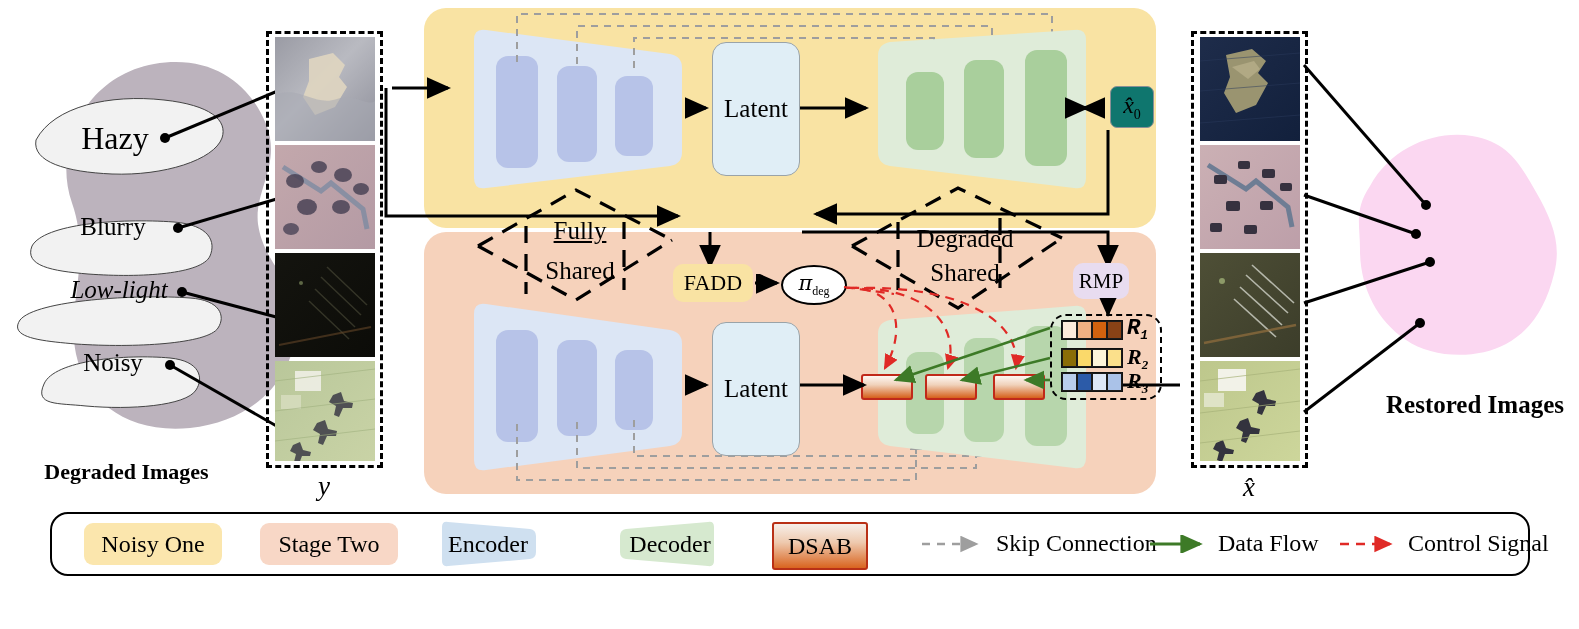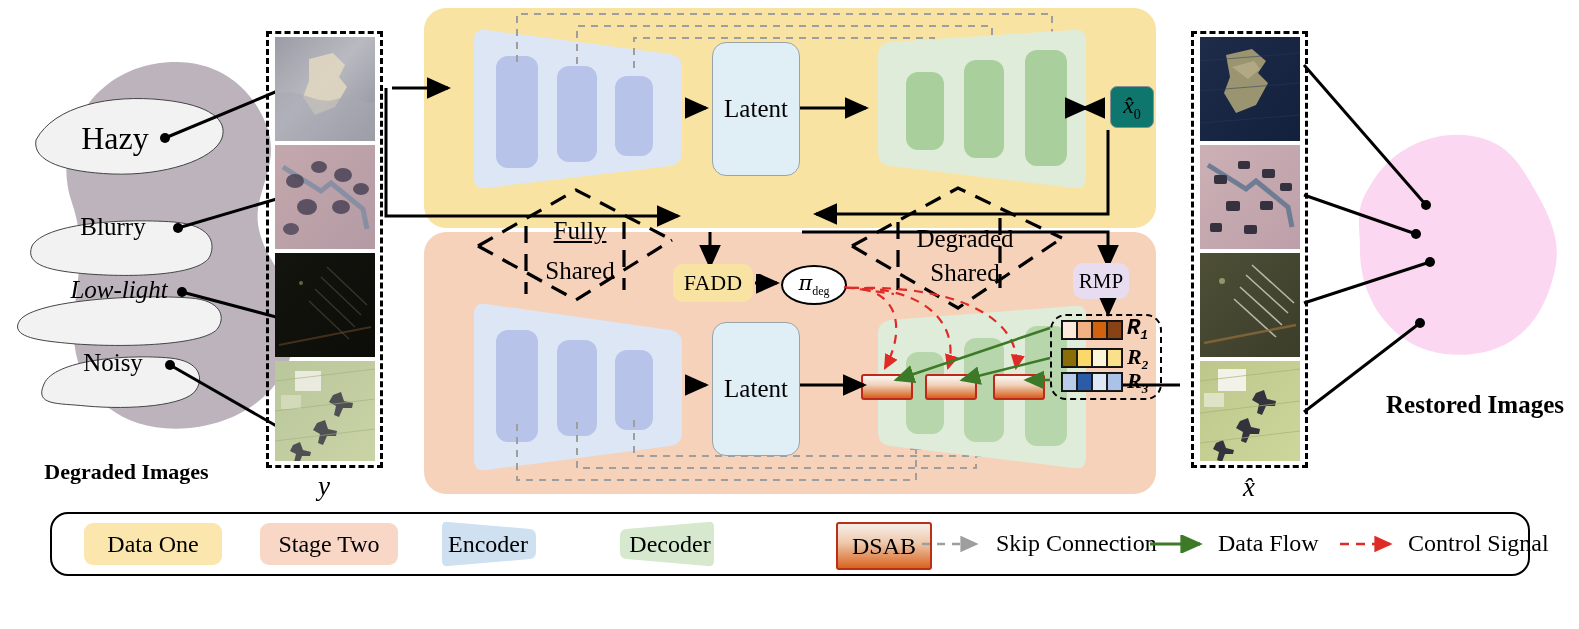--- a/index.html
+++ b/index.html
@@ -478,38 +478,38 @@
     <circle cx="150" cy="222" r="5" fill="#000"></circle>
     <line x1="24" y1="372" x2="140" y2="283" stroke="#000" stroke-width="3"></line>
     <circle cx="140" cy="283" r="5" fill="#000"></circle>
   </svg>
 
   <div class="abs ctr" style="left:1370px;top:388px;width:210px;height:34px;font-size:25px;font-weight:bold;">Restored  Images</div>
 
   <div class="abs legend" style="left:50px;top:512px;width:1480px;height:64px;"></div>
 
   <div class="abs chip chip-s1 ctr" style="left:84px;top:523px;width:138px;height:42px;">
-    <span style="font-size:24px;">Data One</span>
+    <span style="font-size:24px;">Noisy One</span>
   </div>
 
   <div class="abs chip chip-s2 ctr" style="left:260px;top:523px;width:138px;height:42px;">
     <span style="font-size:24px;">Stage Two</span>
   </div>
 
   <svg class="abs" style="left:438px;top:521px;" width="100" height="46">
     <path d="M4,6 Q4,0 10,1 L92,8 Q98,9 98,15 L98,31 Q98,37 92,38 L10,45 Q4,46 4,40 Z" fill="#cfe0f0"></path>
   </svg>
   <div class="abs ctr" style="left:430px;top:530px;width:116px;height:28px;font-size:24px;">Encoder</div>
 
   <svg class="abs" style="left:618px;top:521px;" width="100" height="46">
     <path d="M2,15 Q2,9 8,8 L90,1 Q96,0 96,6 L96,40 Q96,46 90,45 L8,38 Q2,37 2,31 Z" fill="#d6e9cf"></path>
   </svg>
   <div class="abs ctr" style="left:612px;top:530px;width:116px;height:28px;font-size:24px;">Decoder</div>
 
-  <div class="abs dsab-chip ctr" style="left:836px;top:522px;width:92px;height:44px;">
+  <div class="abs dsab-chip ctr" style="left:772px;top:522px;width:92px;height:44px;">
     <span style="font-size:24px;">DSAB</span>
   </div>
 
   <svg class="abs" style="left:920px;top:535px;" width="70" height="18">
     <defs>
         <marker id="lgSkip" markerWidth="8" markerHeight="8" refX="6" refY="3.2" orient="auto">
       <path d="M0,0 L7,3.2 L0,6.4 Z" fill="#9e9e9e"></path>
         </marker>
       </defs>
     <line x1="2" y1="9" x2="56" y2="9" stroke="#9e9e9e" stroke-width="2.6" stroke-dasharray="8,7" marker-end="url(#lgSkip)"></line>

